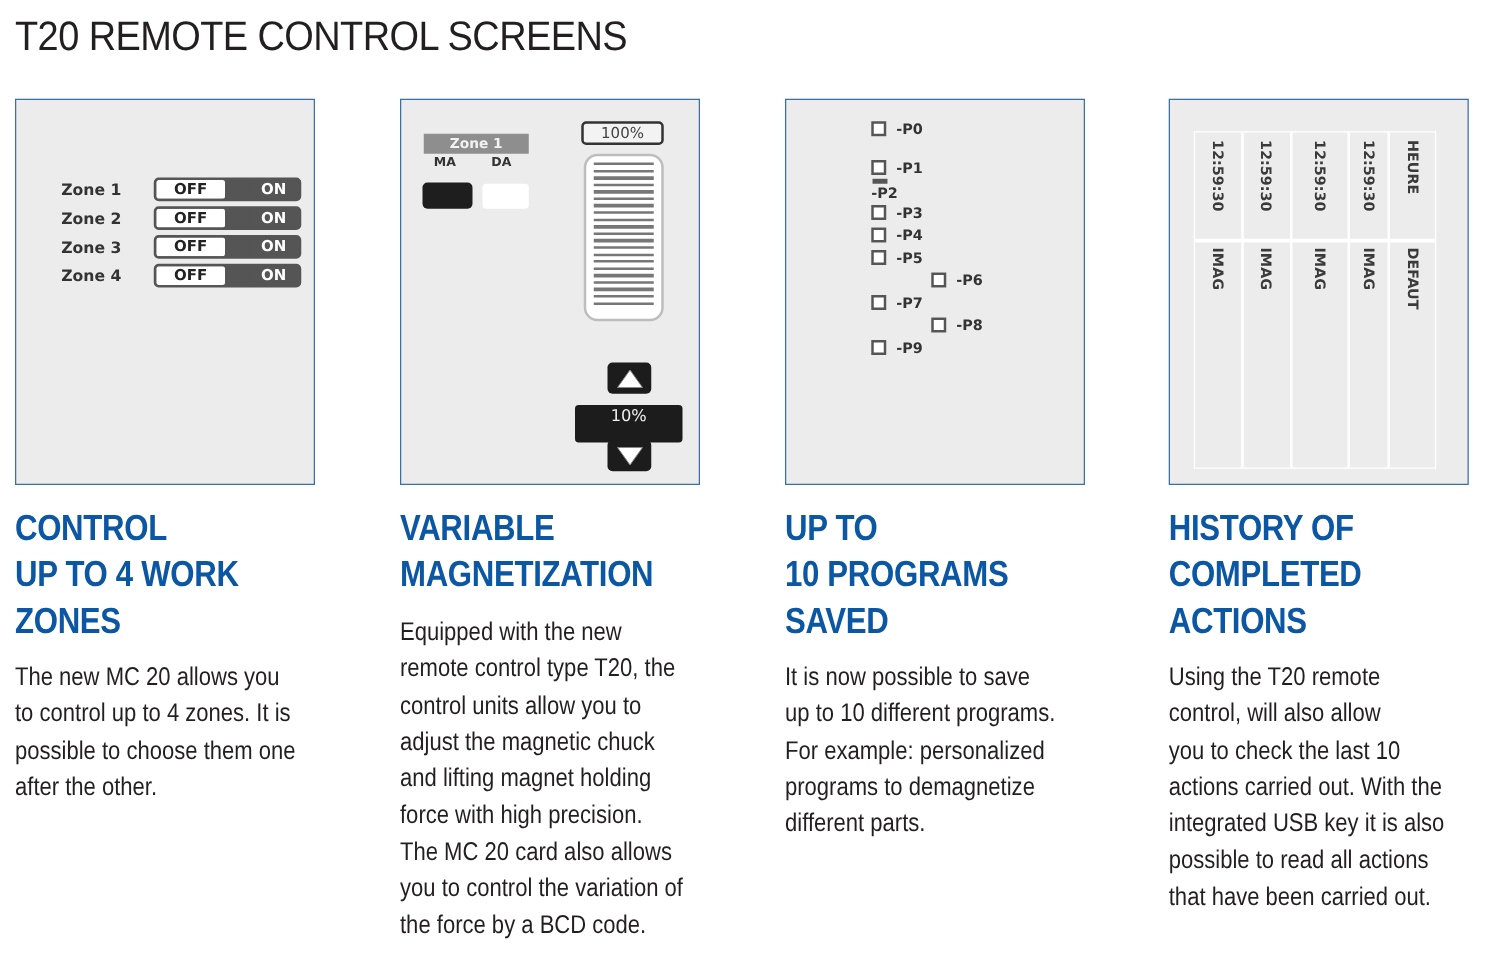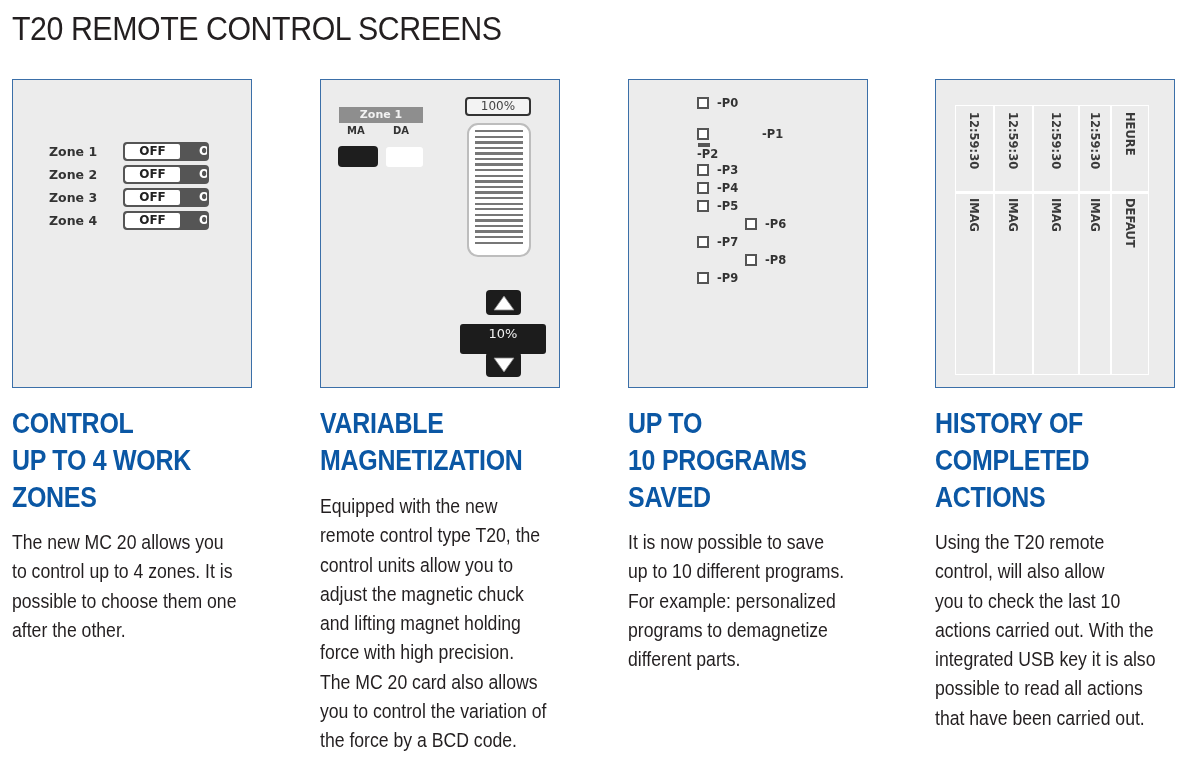--- a/index.html
+++ b/index.html
@@ -11,21 +11,21 @@
            border:1.5px solid #3b6fa8; box-sizing:border-box; }
   .heading { position:absolute; top:405px; color:#0b57a4; font-weight:bold; font-size:29px;
              line-height:37px; letter-spacing:-0.3px; transform:scaleX(0.86); transform-origin:left top; white-space:nowrap; }
   .heading div { white-space:nowrap; }
   .body-text { position:absolute; font-size:20.5px; line-height:29.3px; color:#231f20;
                transform:scaleX(0.86); transform-origin:left top; white-space:nowrap; }
 
   
   .zone-row { position:absolute; left:36px; height:20px; display:flex; align-items:center; }
   .zone-label { width:74px; font-family:"DejaVu Sans", sans-serif; font-weight:bold; font-size:12.5px; color:#333; }
-  .toggle { display:flex; width:86px; height:19px; border:2px solid #555; border-radius:4px; overflow:hidden; background:#555; box-sizing:border-box;gap:19px; }
+  .toggle { display:flex; width:118px; height:19px; border:2px solid #555; border-radius:4px; overflow:hidden; background:#555; box-sizing:border-box;gap:19px; }
   .toggle .off { flex:0 0 55px; background:#fff; color:#222; font-family:"DejaVu Sans", sans-serif; font-size:12px; font-weight:bold;
                  display:flex; align-items:center; justify-content:center; border-radius:2px; }
   .toggle .on { flex:1; background:#555; color:#fff; font-family:"DejaVu Sans", sans-serif; font-size:12px; font-weight:bold;
                 display:flex; align-items:center; justify-content:center; }
 
   
   .zone-badge { position:absolute; left:18px; top:27px; width:84px; height:16px; background:#8e8e8e; color:#f2f2f2;
                 font-family:"DejaVu Sans", sans-serif; font-weight:bold; font-size:11px; text-align:center; line-height:16px; }
   .ma-label, .da-label { position:absolute; top:45px; font-family:"DejaVu Sans", sans-serif; font-weight:bold; font-size:10px; color:#333; }
   .ma-btn { position:absolute; left:17px; top:66px; width:40px; height:21px; background:#1e1e1e; border-radius:4px; }
@@ -130,21 +130,21 @@
       <polygon points="1,1 21,1 11,15" fill="#ffffff" stroke="#888" stroke-width="0.8"></polygon>
     </svg>
   </div>
 </div>
 
 <div class="panel" style="left:628px;">
   <div class="prog-row" style="top:14px;">
       <span class="prog-check"></span>
       <span class="prog-label">-P0</span>
     </div>
-  <div class="prog-row" style="top:45px;gap:45px;">
+  <div class="prog-row" style="top:45px;">
       <span class="prog-check"></span>
       <span class="prog-label">-P1</span>
     </div>
   <div class="prog-row" style="top:63px;flex-direction:column;">
       <span class="prog-check"></span>
       <span class="prog-label">-P2</span>
     </div>
   <div class="prog-row" style="top:81px;">
       <span class="prog-check"></span>
       <span class="prog-label">-P3</span>

